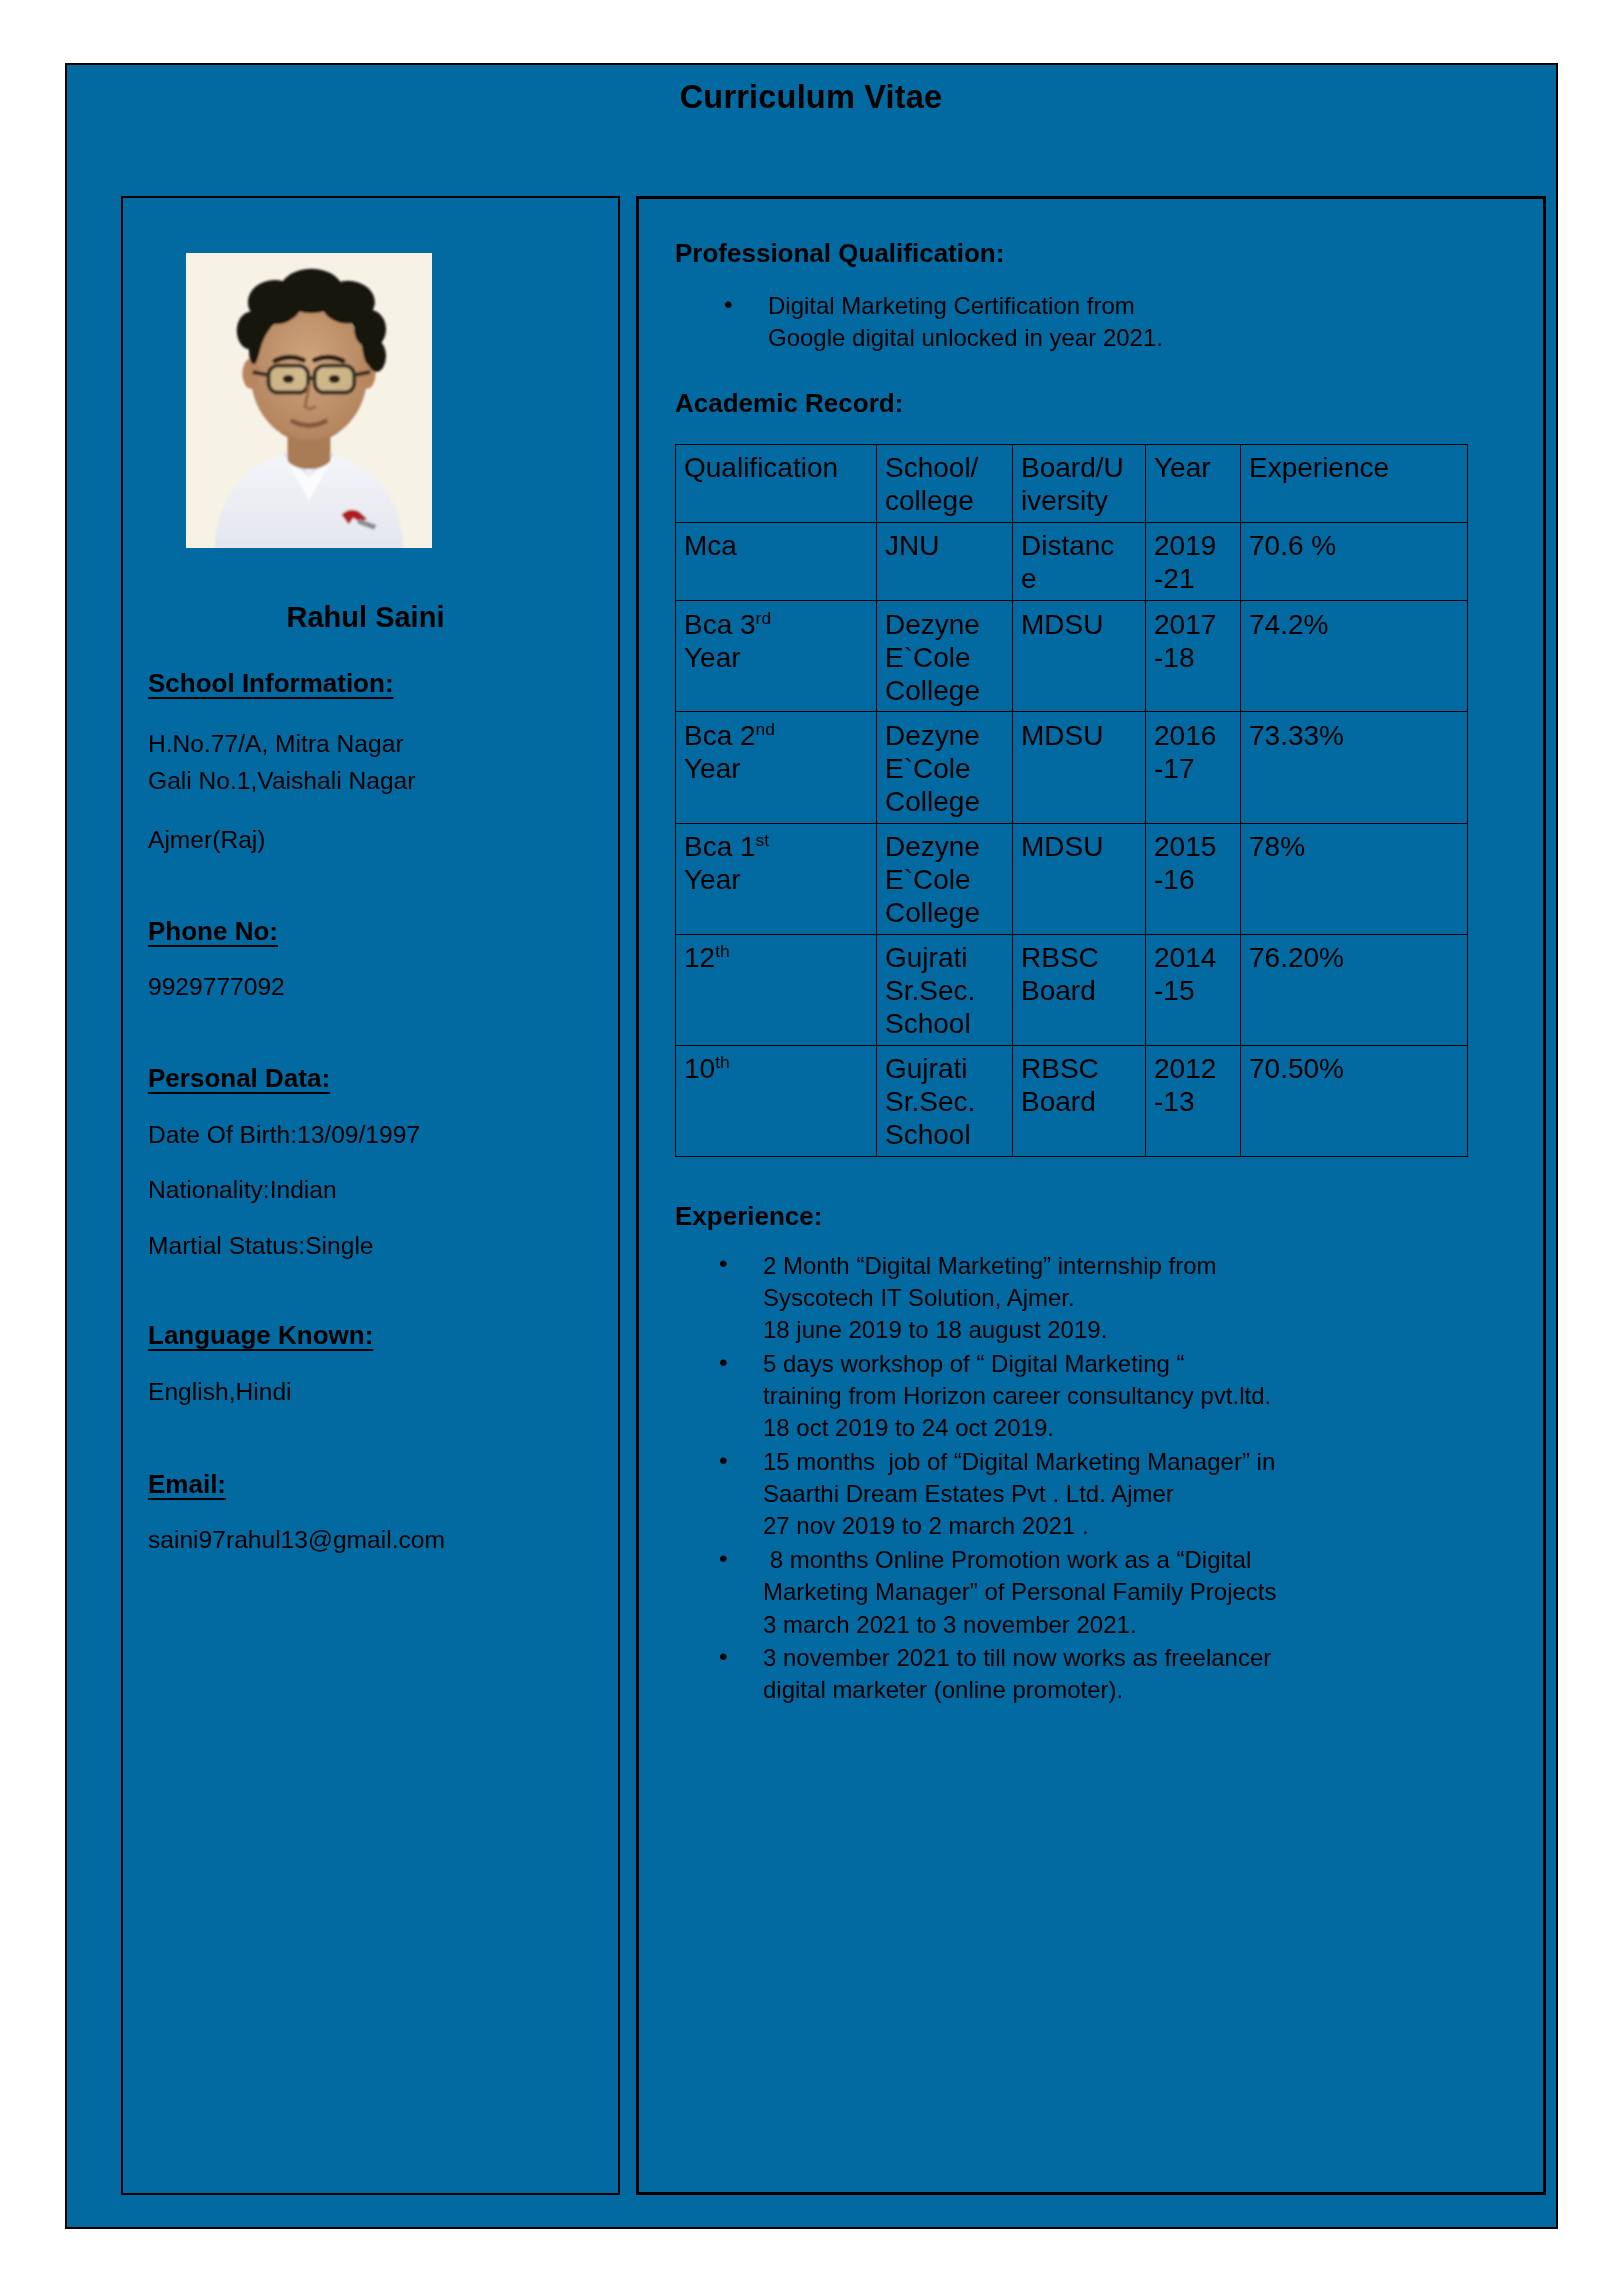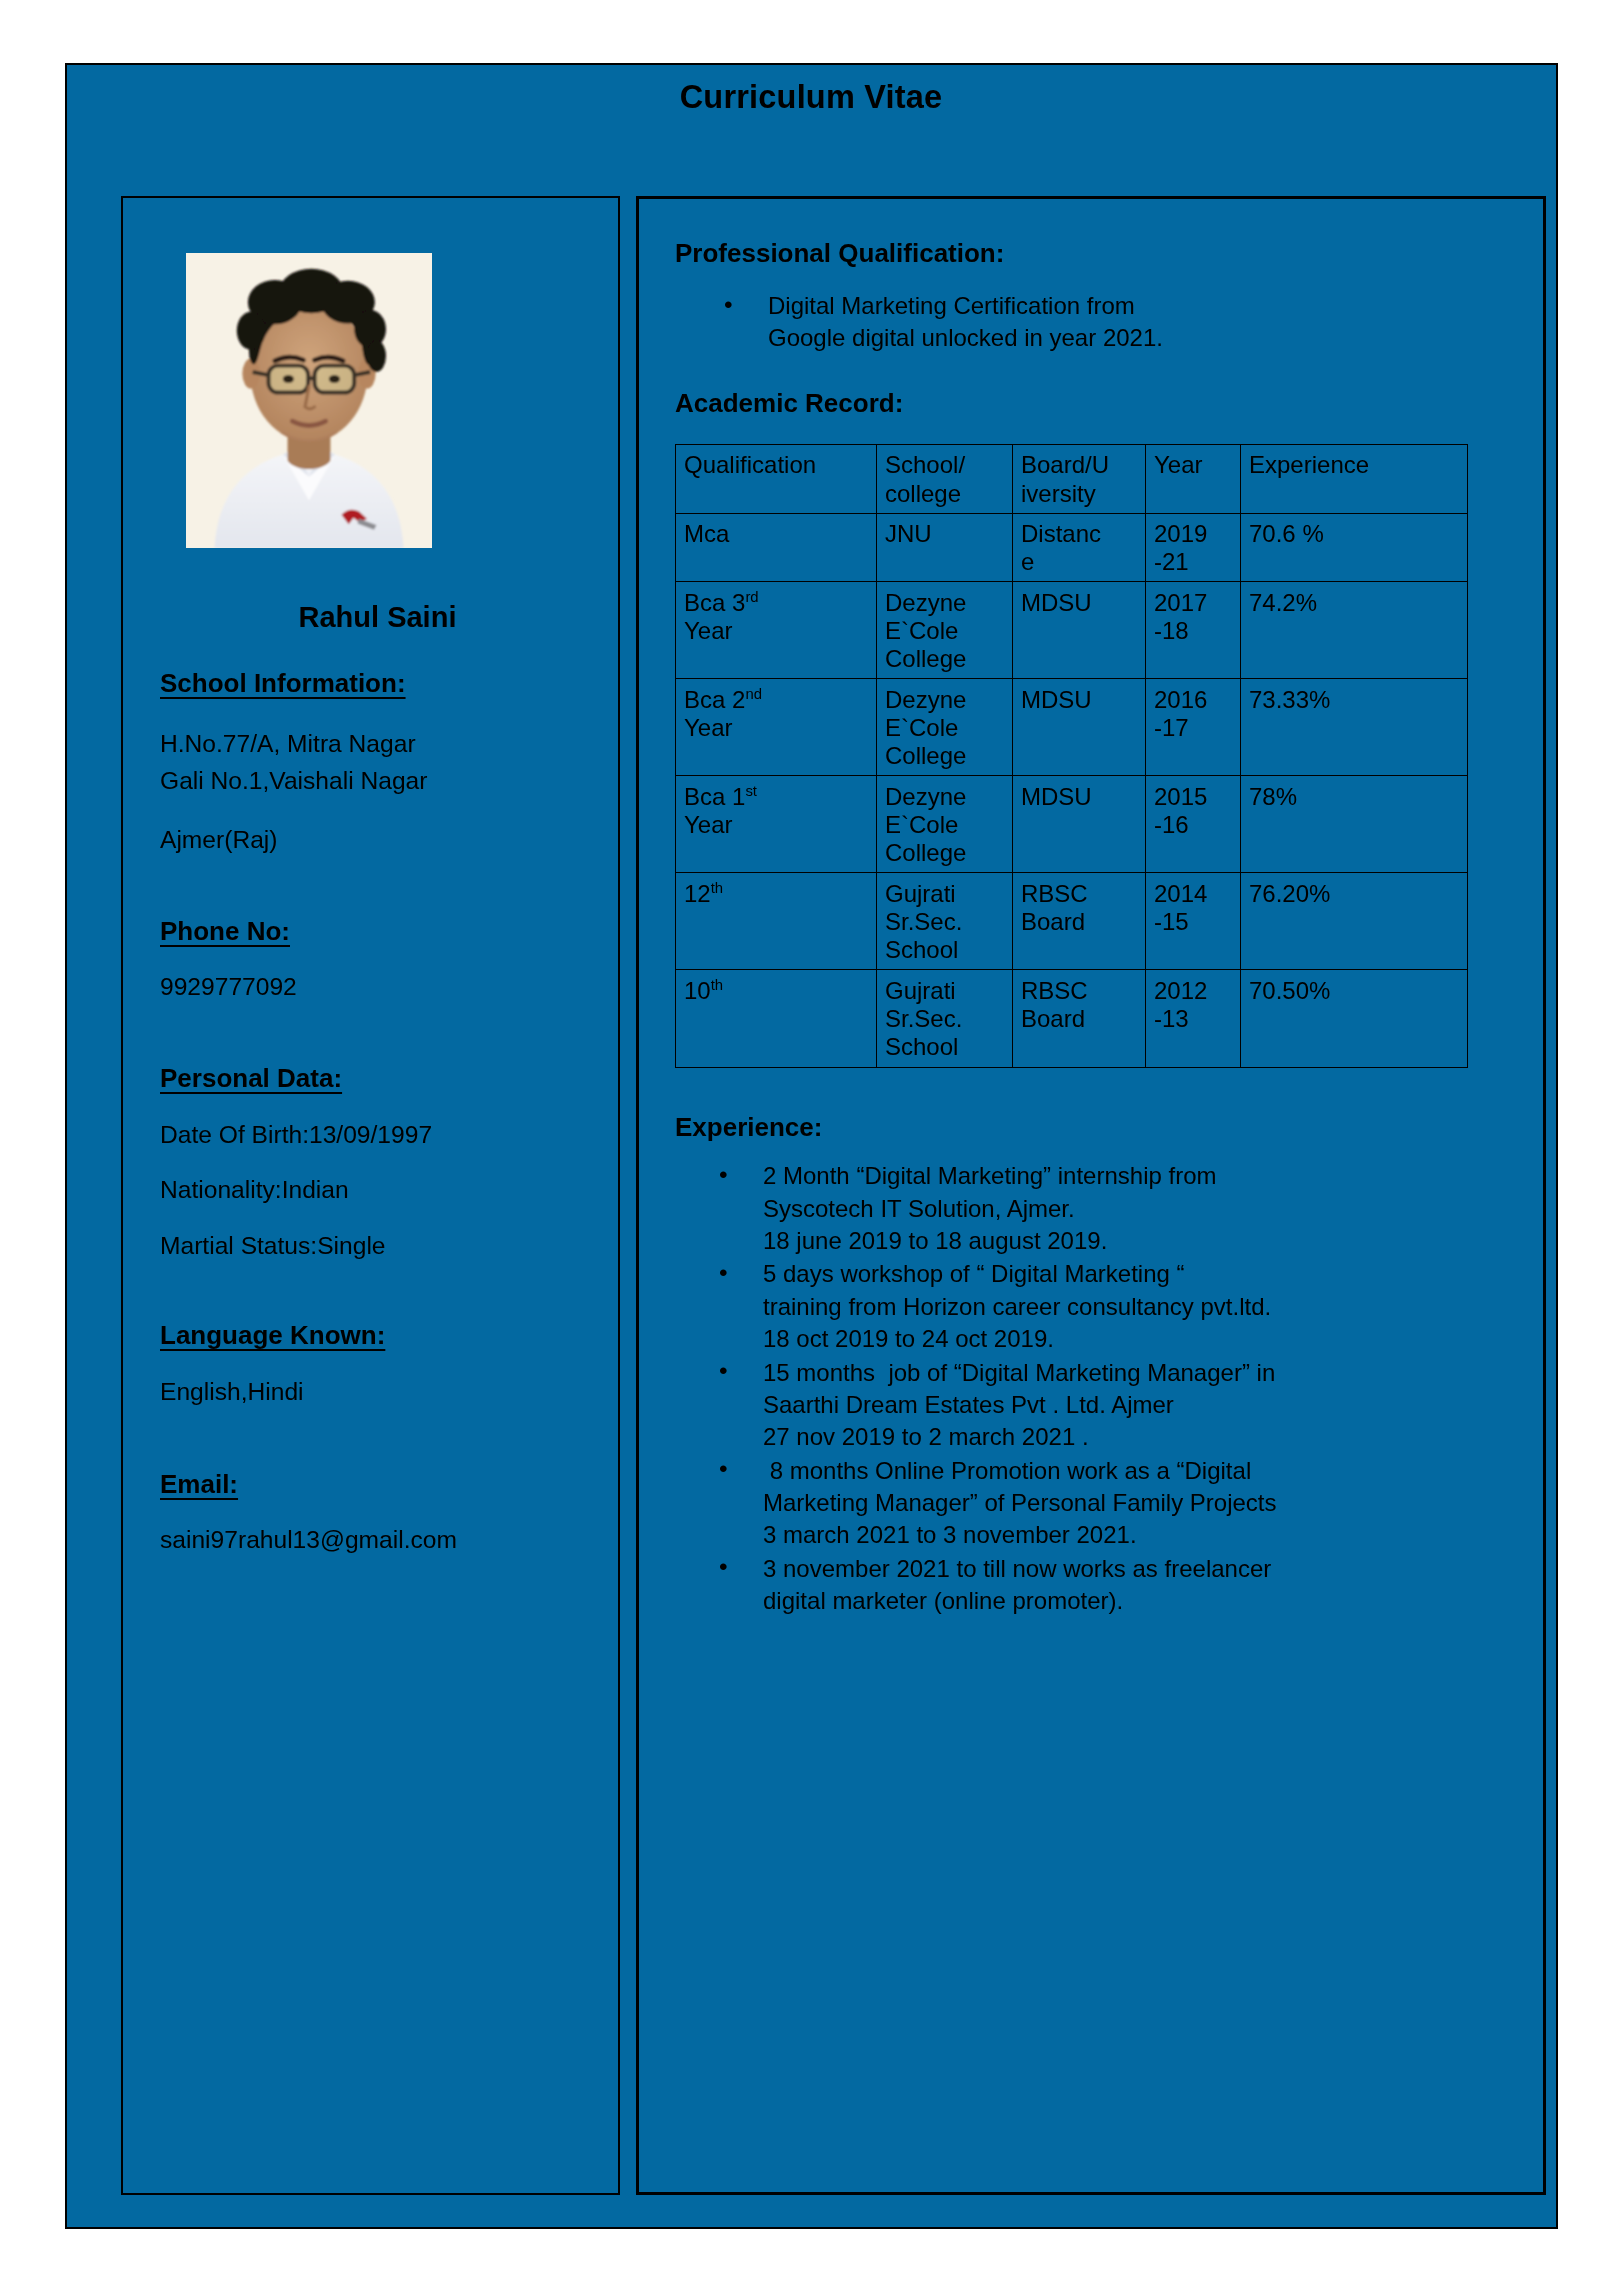--- a/index.html
+++ b/index.html
@@ -69,21 +69,21 @@
     height: 295px;
     overflow: hidden;
   }
   .photo {
     width: 100%;
     height: 100%;
     display: block;
   }
   .left-body {
     position: absolute;
-    left: 12px;
+    left: 0px;
     top: 365px;
     width: 495px;
     box-sizing: border-box;
     padding: 0 16px 0 25px;
   }
   .person-name {
     text-align: center;
     font-size: 29px;
     font-weight: bold;
     margin: 38px 0 0 0;
@@ -154,21 +154,21 @@
   }
   ul.bullets.exp-list { margin-top: 17.4px; padding-left: 44px; }
   ul.bullets.exp-list > li { margin-bottom: 1.6px; }
 
   
   .acad-wrap { margin-top: 24px; }
   table.acad {
     border-collapse: collapse;
     table-layout: fixed;
     width: 793px;
-    font-size: 24px;
+    font-size: 28px;
     border-radius: 22px;
   }
   table.acad td, table.acad th {
     border: 1.6px solid #000;
     vertical-align: top;
     padding: 6.3px 8px 4.8px 8px;
     font-weight: normal;
     text-align: left;
     line-height: 1.18;
     white-space: pre-line;

